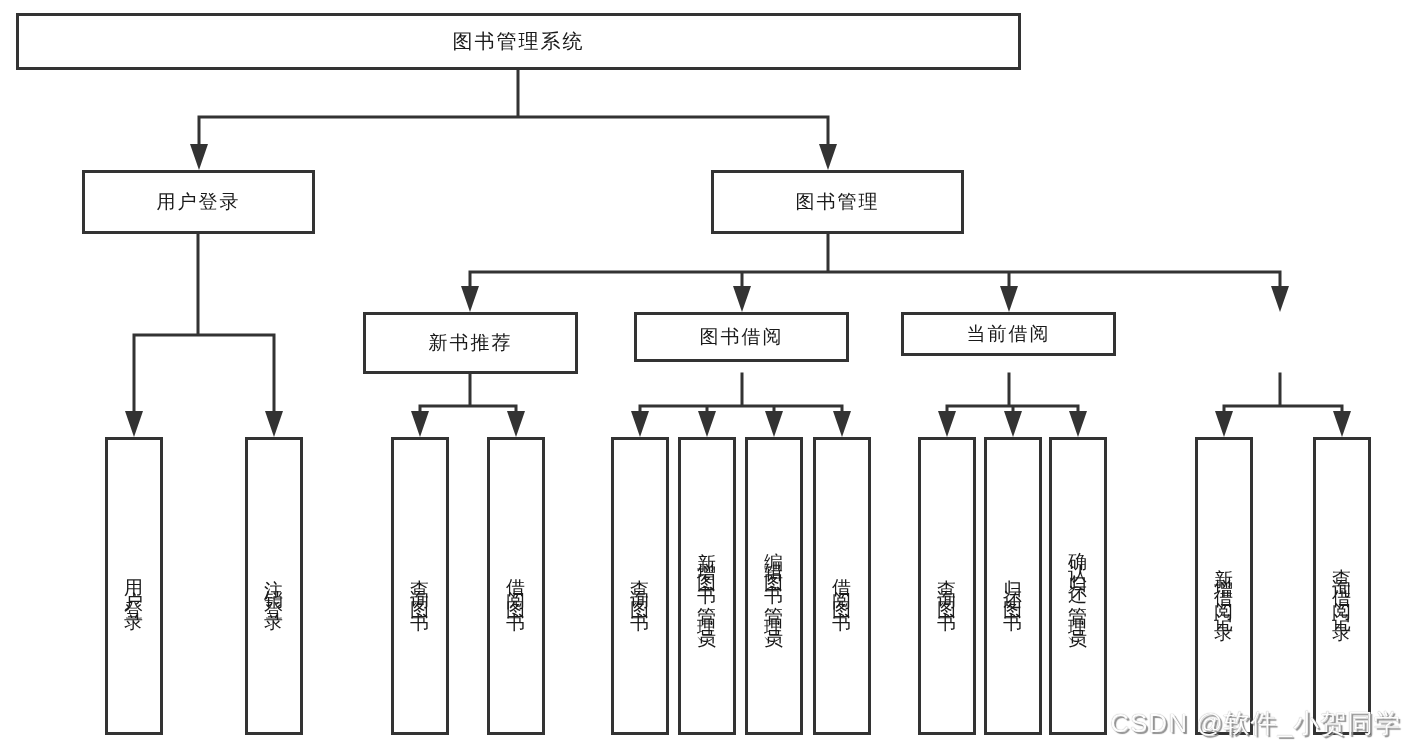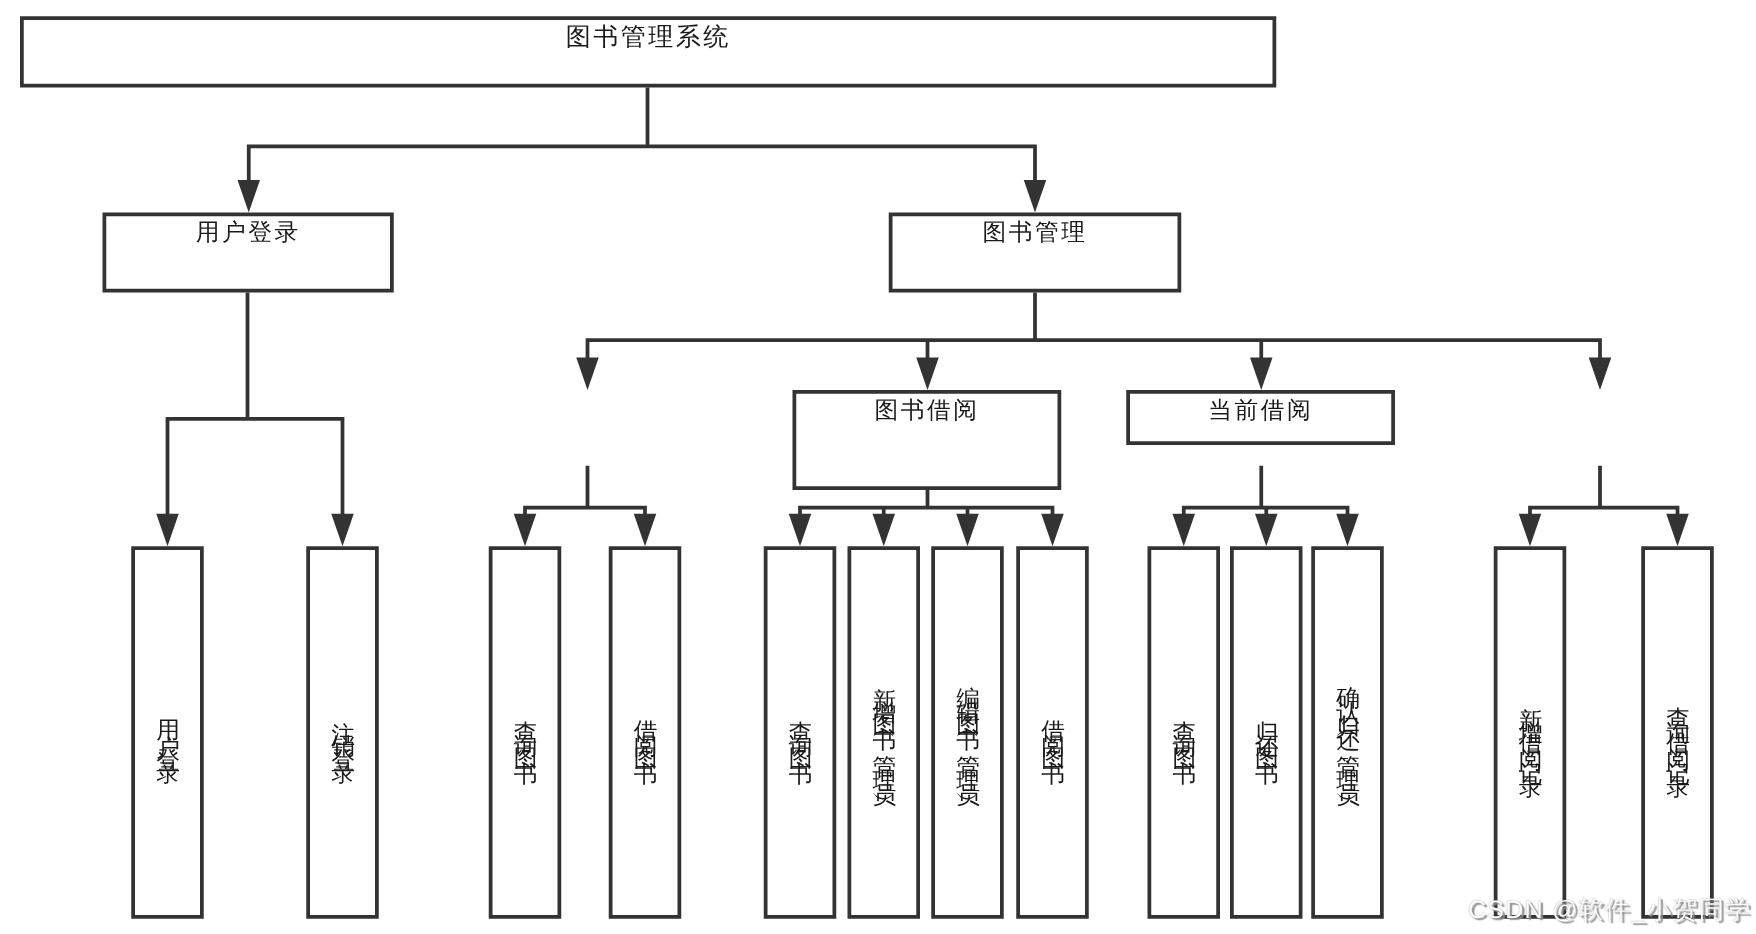--- a/index.html
+++ b/index.html
@@ -20,20 +20,21 @@
     overflow:hidden;
     color:var(--text);
   }
   .canvas{position:absolute;inset:0;}
   svg.connectors{position:absolute;left:0;top:0;color:var(--line);}
   .box{
     position:absolute;
     background:#ffffff;
     border:3px solid var(--box-border);
     display:flex;
+    align-items:center;
     justify-content:center;
     text-align:center;
   }
   .hlabel{
     font-size:19px;
     letter-spacing:2px;
     color:var(--text);
     white-space:nowrap;
   }
   .root .hlabel{font-size:20px;}
@@ -43,21 +44,21 @@
     font-size:19px;
     letter-spacing:11px;
     line-height:1;
     color:var(--text);
     max-height:286px;
   }
   .watermark{
     position:absolute;
     right:4px;
     bottom:6px;
-    font-size:20px;
+    font-size:26px;
     letter-spacing:1px;
     color:var(--wm-fill);
     text-shadow:2px 2px 1px var(--wm-shadow), 0 0 1px var(--wm-shadow);
     white-space:nowrap;
     pointer-events:none;
   }
 </style>
 </head>
 <body>
 
@@ -102,25 +103,28 @@
     </g>
   </svg>
 
   <div class="box root" style="left:16px;top:13px;width:1005px;height:57px">
     <span class="hlabel">图书管理系统</span>
   </div>
 
   <div class="box" style="left:82px;top:170px;width:233px;height:64px">
     <span class="hlabel">用户登录</span>
   </div>
-  <div class="box" style="left:711px;top:170px;width:234px;height:64px">
+  <div class="box" style="left:711px;top:170px;width:253px;height:64px">
     <span class="hlabel">图书管理</span>
   </div>
 
-  <div class="box" style="left:634px;top:312px;width:215px;height:80px">
+  <div class="box" style="left:363px;top:312px;width:215px;height:62px">
+    <span class="hlabel">新书推荐</span>
+  </div>
+  <div class="box" style="left:634px;top:312px;width:215px;height:50px">
     <span class="hlabel">图书借阅</span>
   </div>
   <div class="box" style="left:901px;top:312px;width:215px;height:44px">
     <span class="hlabel">当前借阅</span>
   </div>
 
   <div class="box" style="left:105px;top:437px;width:58px;height:298px">
     <span class="vtext">用户登录</span>
   </div>
   <div class="box" style="left:245px;top:437px;width:58px;height:298px">

